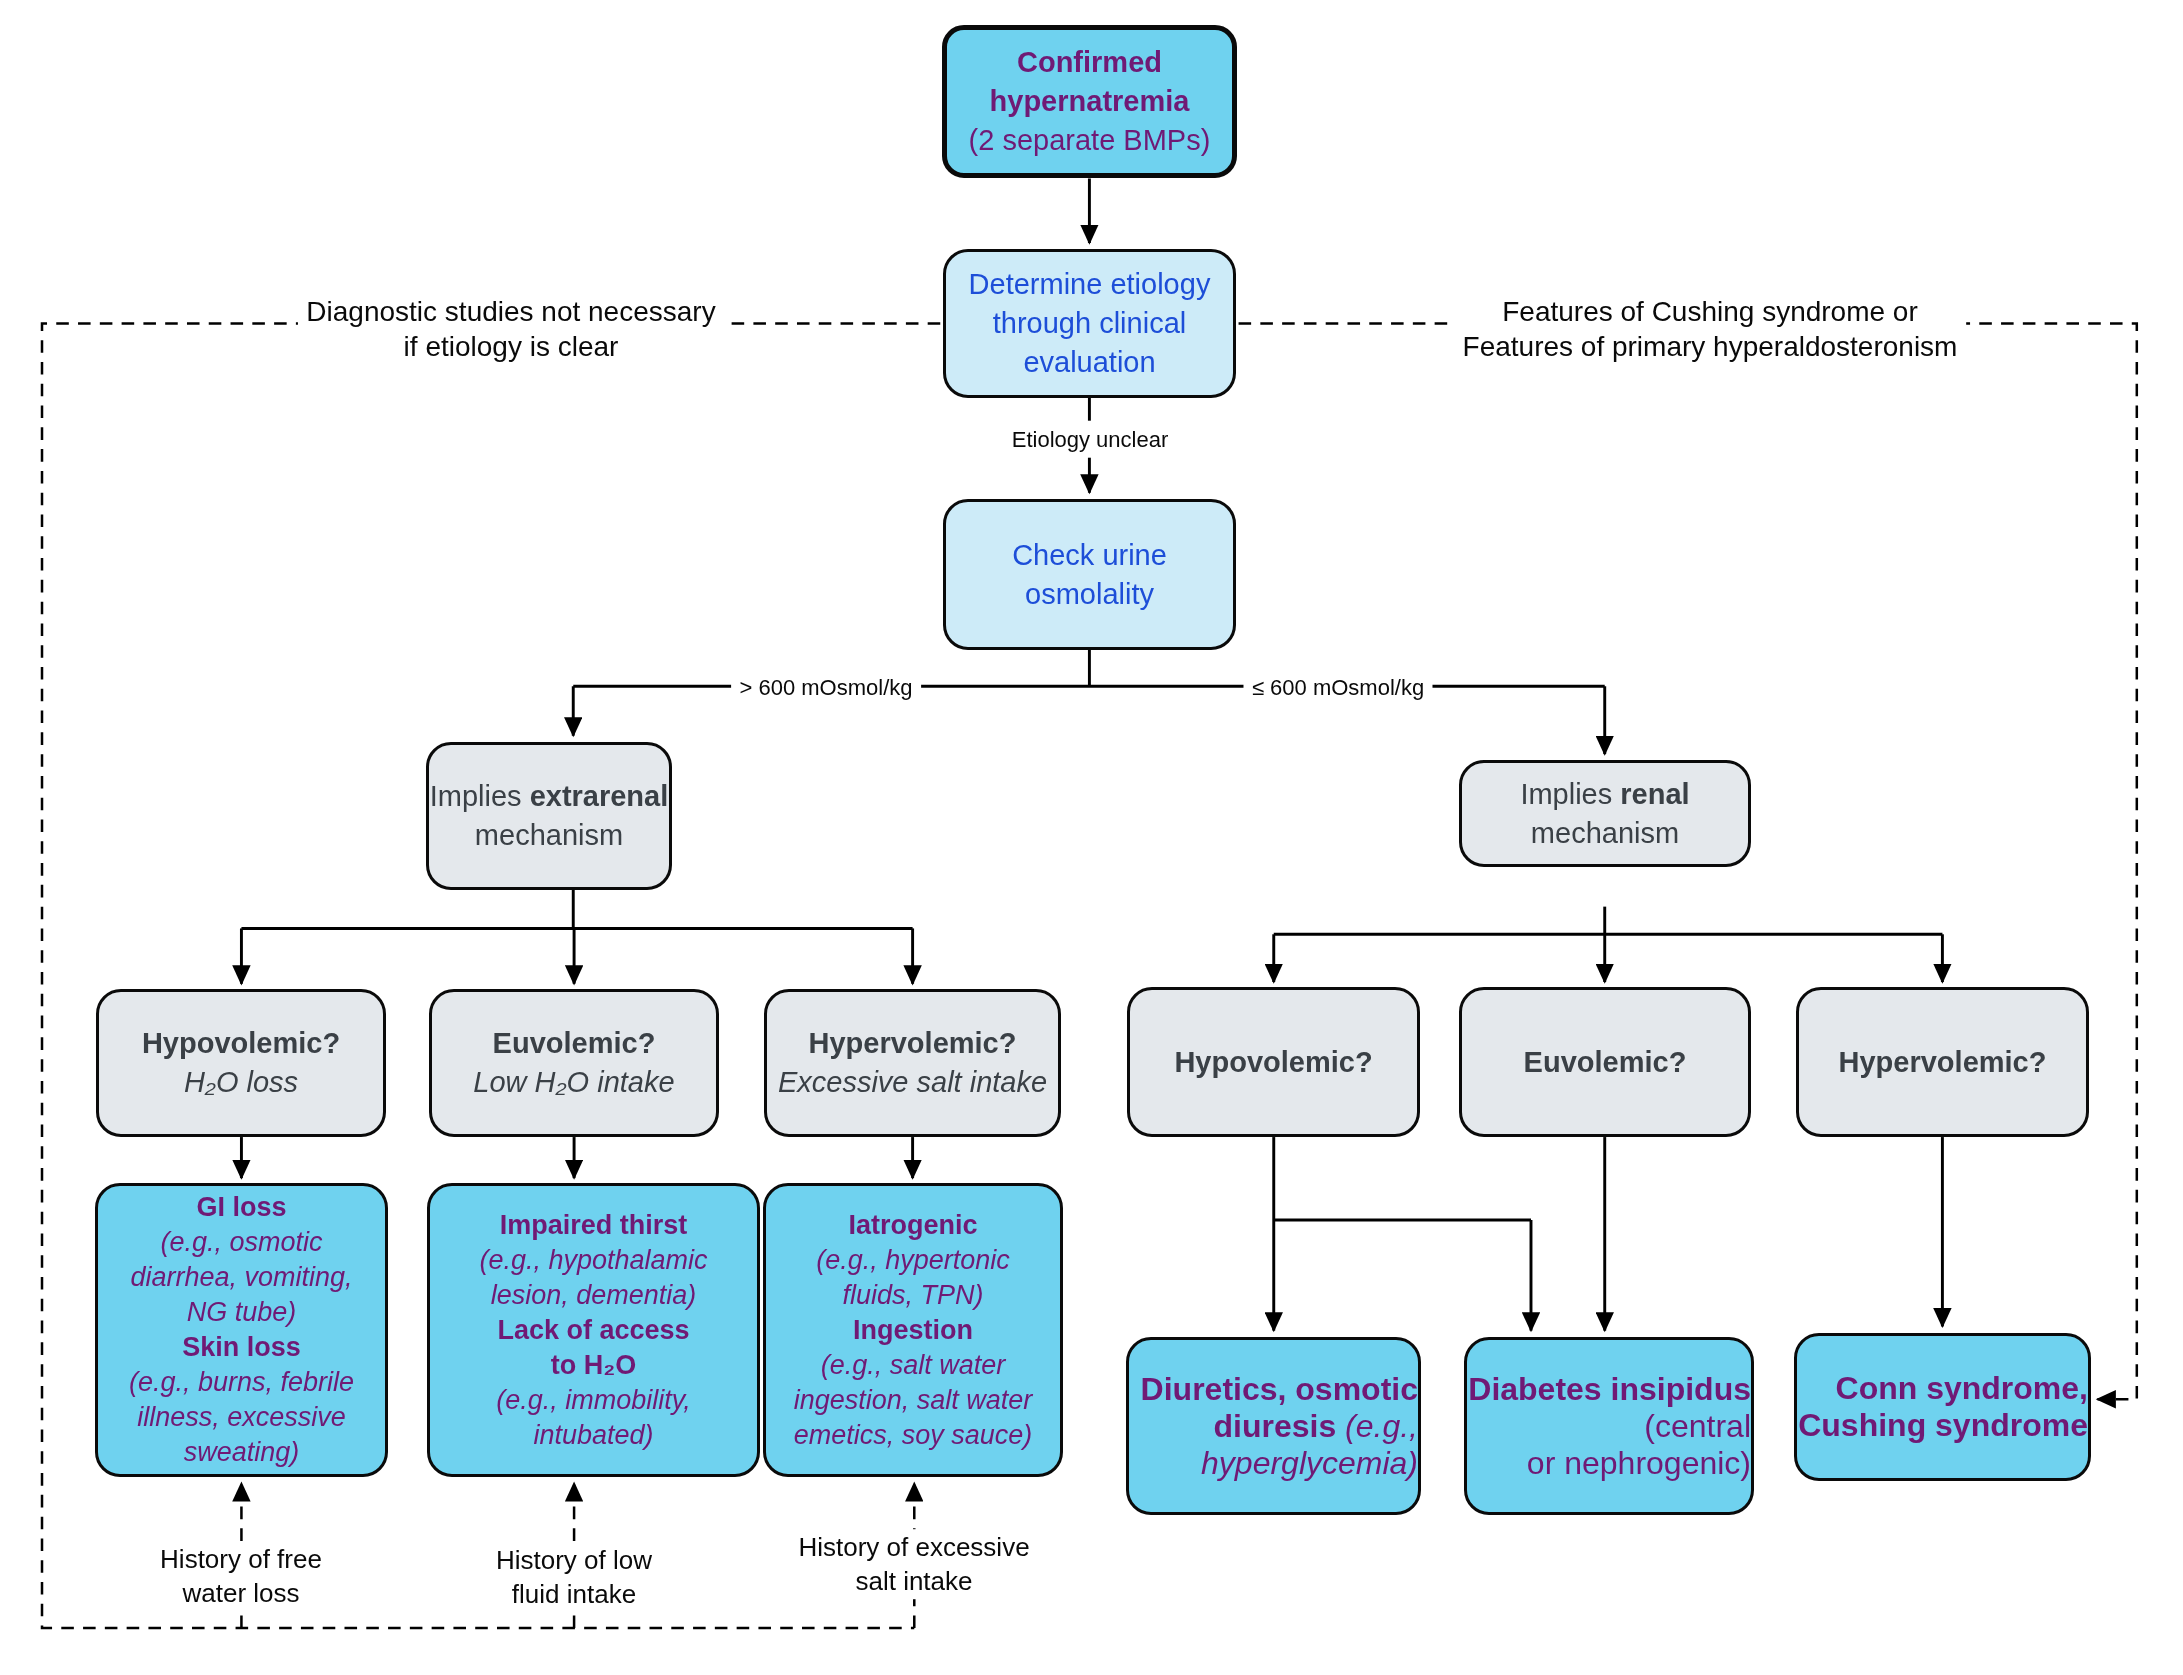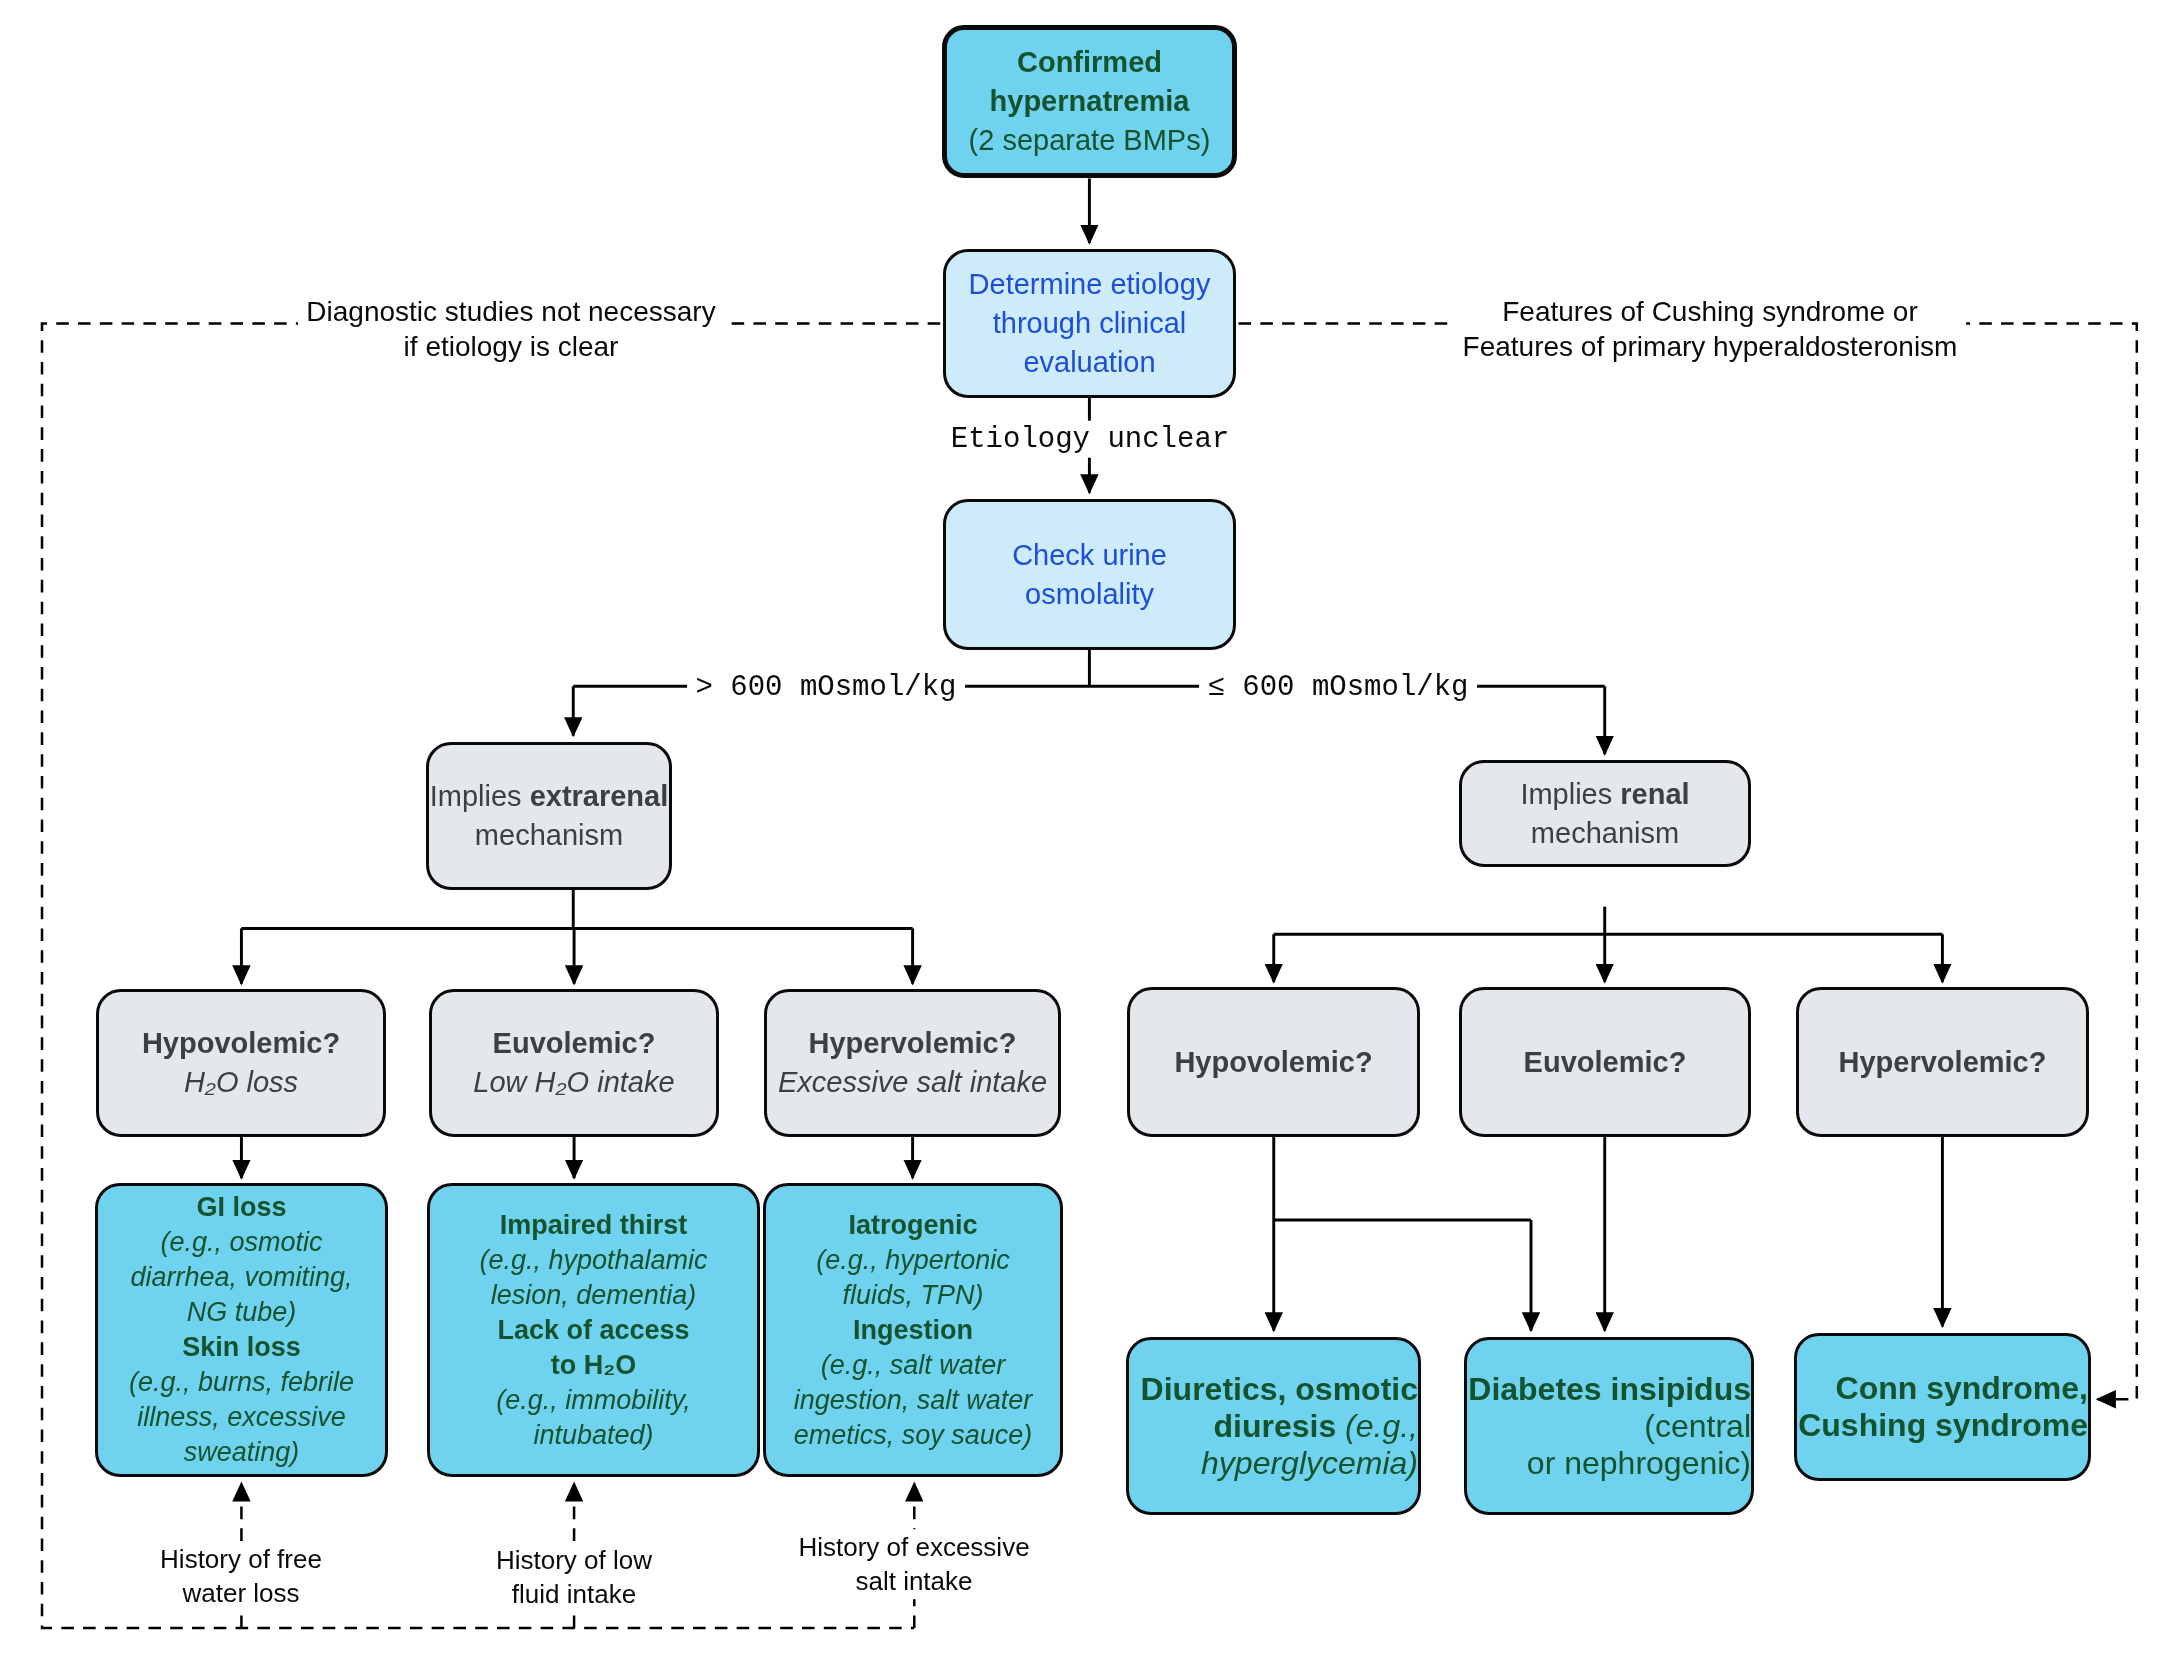--- a/index.html
+++ b/index.html
@@ -30,38 +30,38 @@
     flex-direction: column;
     justify-content: center;
     align-items: center;
     text-align: center;
     z-index: 1;
     font-size: 29px;
     line-height: 39px;
     color: #16181a;
   }
   .node.thick { border-width: 5.9px; border-radius: 22px; }
-  .cyan      { background: #6fd2ef; color: #14532d; }
+  .cyan      { background: #6fd2ef; color: #701a75; }
   .lightblue { background: #cdebf8; color: #1d4ed8; }
   .gray      { background: #e4e8ec; color: #3a4046; }
   .leaf      { font-size: 27px; line-height: 35px; }
   .leafR     { font-size: 32px; line-height: 37px; align-items: flex-end; }
   .lbl {
     position: absolute;
     transform: translate(-50%, -50%);
     background: #ffffff;
     text-align: center;
     white-space: nowrap;
     z-index: 2;
     color: #0a0a0a;
     padding: 0.8px 8.4px;
     font-size: 28px;
     line-height: 35px;
   }
-  .lbl.big   { font-size: 29px; font-family: Liberation Mono, monospace; }
+  .lbl.big   { font-size: 22px; }
   .lbl.small { font-size: 26px; line-height: 34px; }
   .b  { font-weight: bold; }
   .i  { font-style: italic; }
 </style>
 </head>
 <body>
 
 <div id="canvas">
 
   <svg id="connectors" viewBox="0 0 2605 1999" xmlns="http://www.w3.org/2000/svg">

